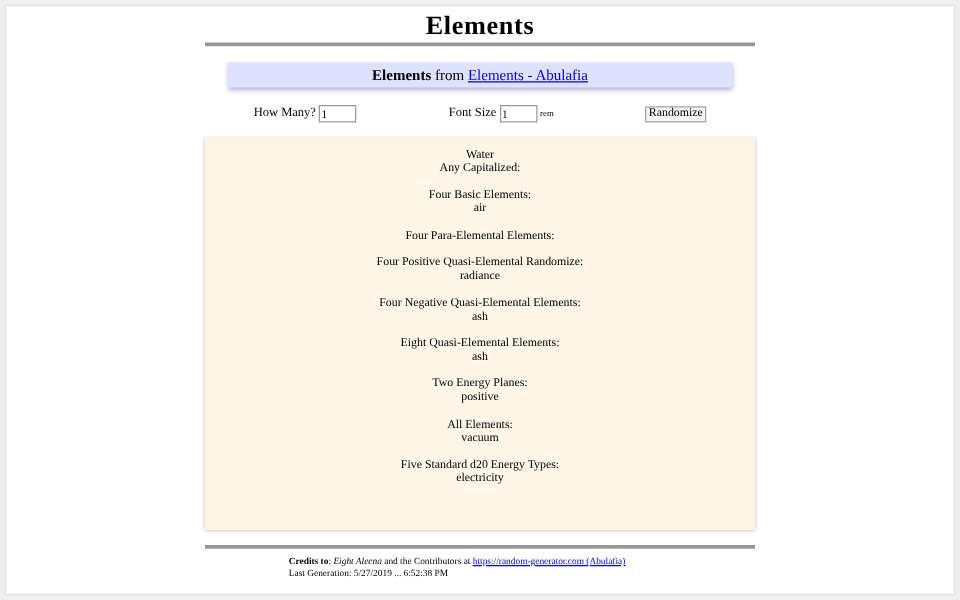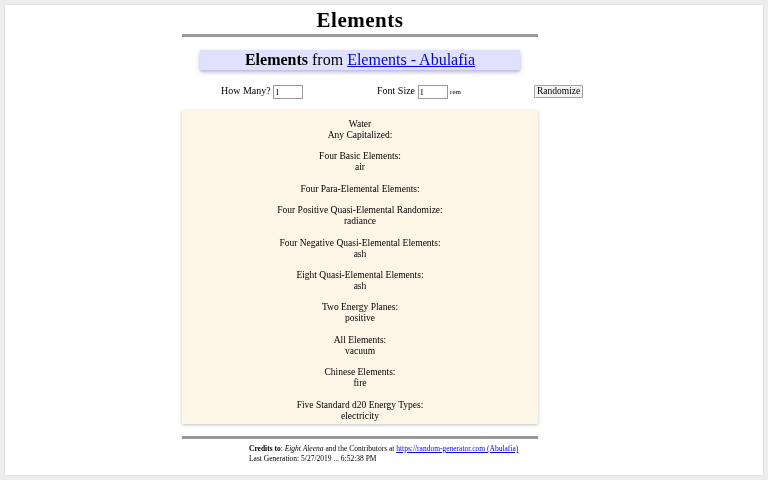--- a/index.html
+++ b/index.html
@@ -6,30 +6,30 @@
   body {
     width:768px; height:480px; overflow:hidden;
     background:#eeeeee;
     font-family:"Liberation Serif", "DejaVu Serif", serif;
     color:#000;
   }
   .page {
     position:absolute; left:5px; top:5px; width:758px; height:470px;
     background:#fff; box-shadow:0 0 2px #ccc; overflow:hidden;
   }
-  .wrap { position:absolute; left:177px; width:356px; top:0; }
+  .wrap { position:absolute; left:159px; width:440px; top:0; }
   h1 {
     margin:0; padding-top:3px; height:25px;
     text-align:center; font-size:21px; font-weight:bold; letter-spacing:0.5px;
     line-height:25px;
   }
   .rule { height:3px; background:#999; margin-top:1px; }
   .source {
     margin:13px 18px 0 18px; height:20px; line-height:20px;
-    background:#e0e0ff; text-align:center; font-size:16px;
+    background:#e0e0ff; text-align:center; font-size:12px;
     box-shadow:0 2px 4px rgba(80,80,160,0.45);
   }
   .source b { font-weight:bold; }
   a { color:#0000ee; text-decoration:underline; }
   .controls {
     position:relative; height:20px; margin-top:13px; font-size:10px;
   }
   .ctl { position:absolute; top:0; line-height:16px; }
   .ctl input {
     width:26px; height:10px; font-size:9px; padding:1px 1px;
@@ -107,24 +107,20 @@
         <div>ash</div>
       </div>
       <div class="item">
         <div>Two Energy Planes:</div>
         <div>positive</div>
       </div>
       <div class="item">
         <div>All Elements:</div>
         <div>vacuum</div>
       </div>
-      <div class="item">
-        <div>Chinese Elements:</div>
-        <div>fire</div>
-      </div>
       <div class="item" style="margin-bottom:0">
         <div>Five Standard d20 Energy Types:</div>
         <div>electricity</div>
       </div>
     </div>
 
     <div class="footer-rule"></div>
     <div class="credits">
       <div>
         <b>Credits to</b><span>:</span>

